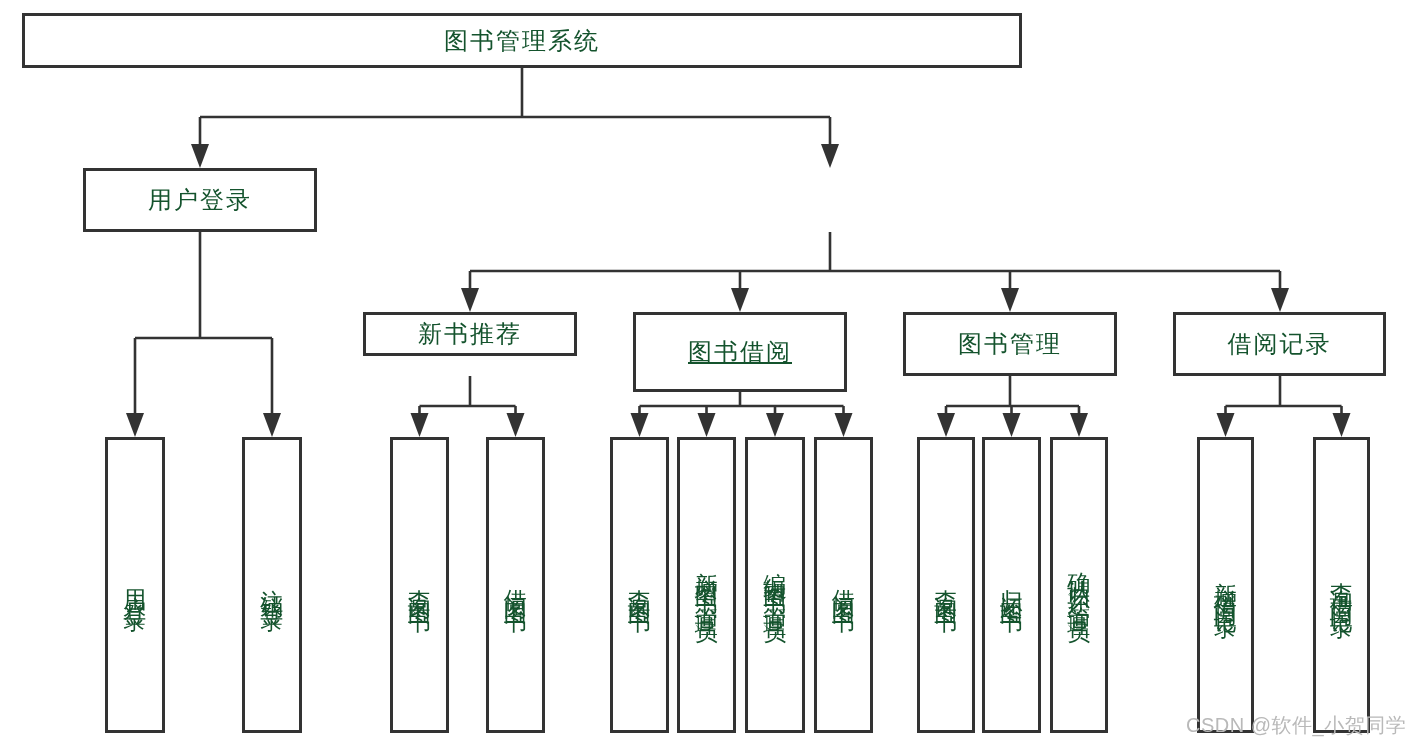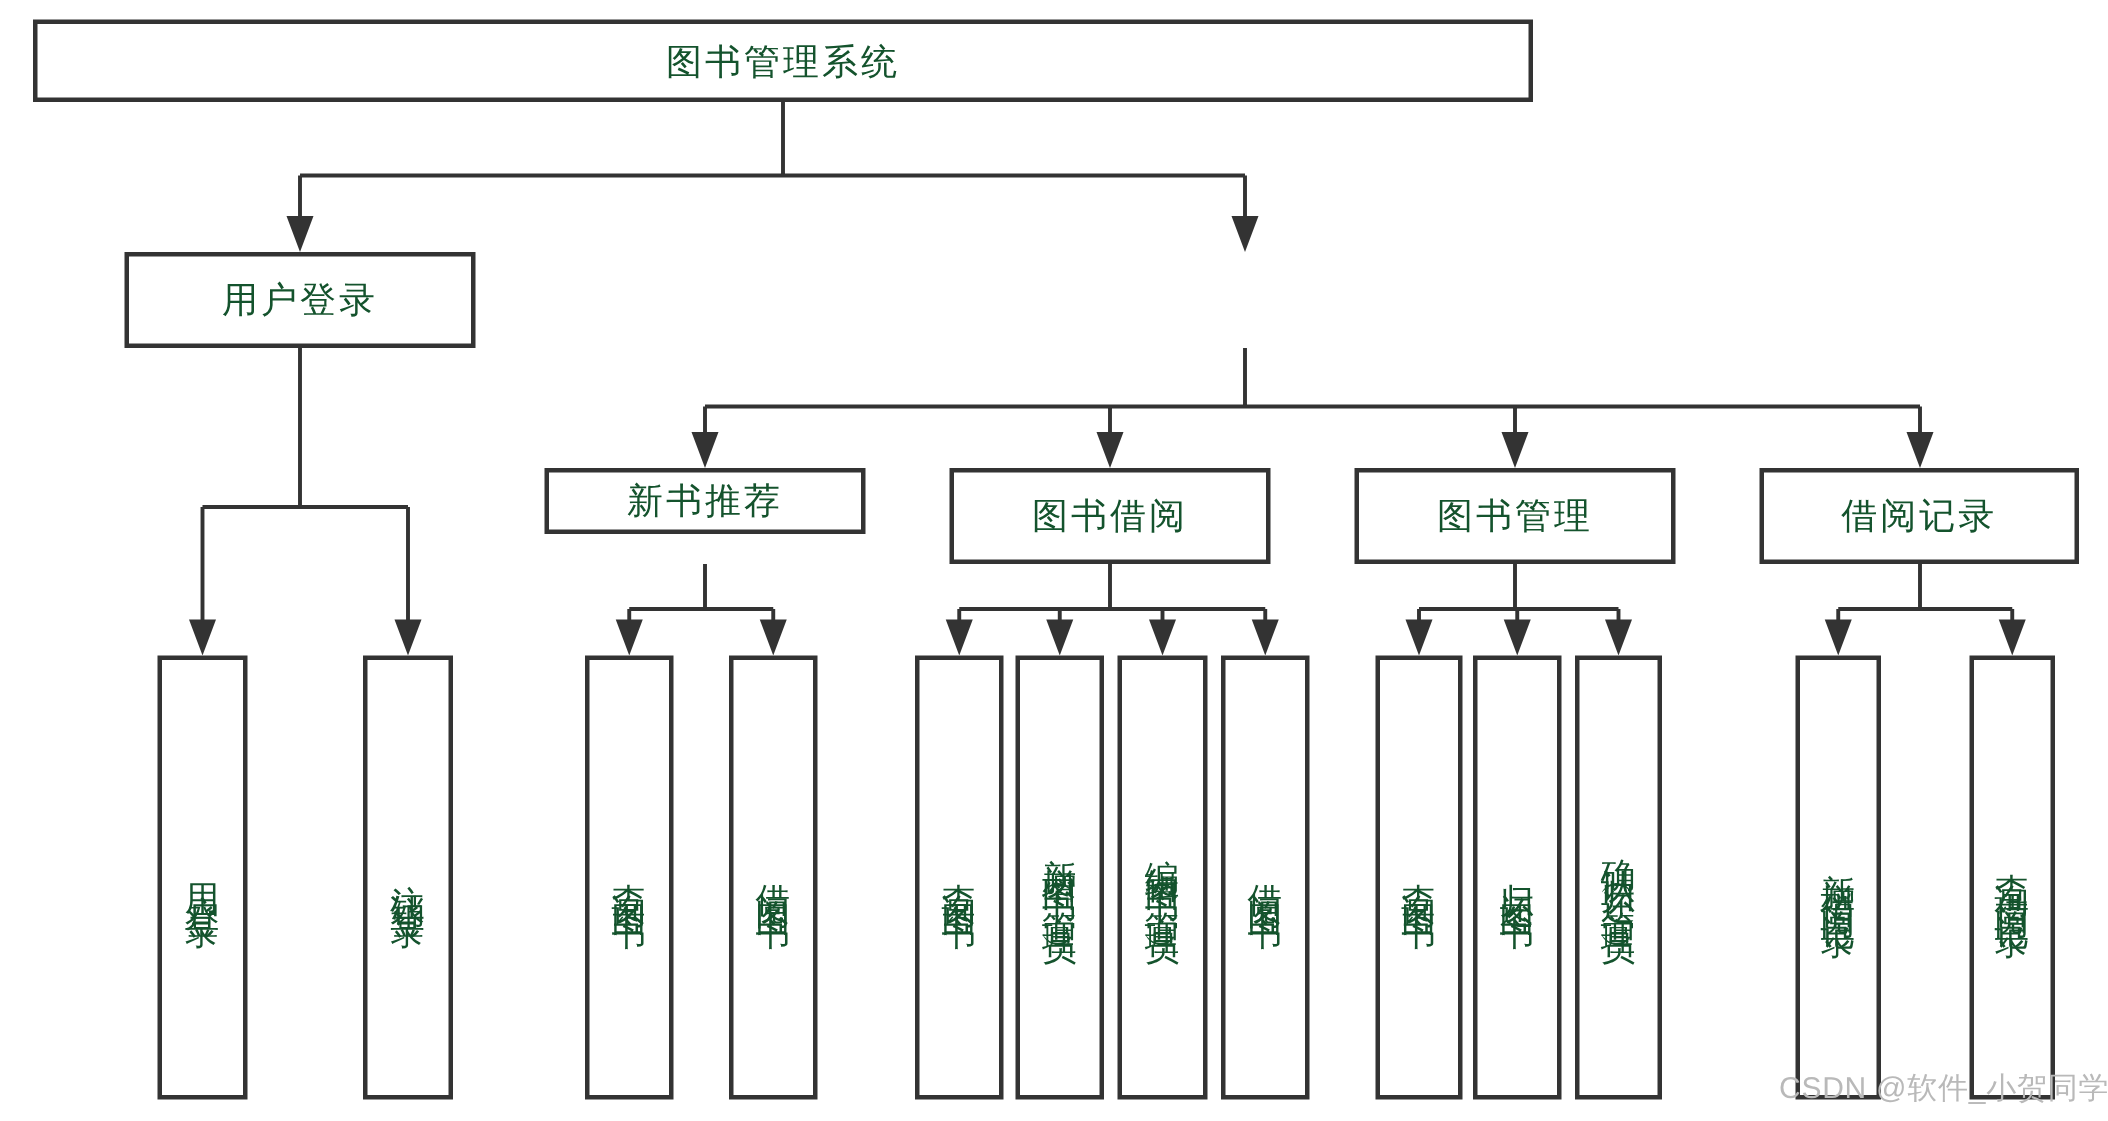--- a/index.html
+++ b/index.html
@@ -58,21 +58,21 @@
       <polygon points="1216.5,413 1234.5,413 1225.5,437"></polygon>
       <polygon points="1332.5,413 1350.5,413 1341.5,437"></polygon>
     </g>
   </svg>
 
   <div class="node h-node" style="left:22px; top:13px; width:1000px; height:55px;">图书管理系统</div>
 
   <div class="node h-node" style="left:83px; top:168px; width:234px; height:64px;">用户登录</div>
 
   <div class="node h-node" style="left:363px; top:312px; width:214px; height:44px;">新书推荐</div>
-  <div class="node h-node" style="left:633px; top:312px; width:214px; height:64px;">图书借阅</div>
+  <div class="node h-node" style="left:633px; top:312px; width:214px; height:80px;text-decoration:underline;">图书借阅</div>
   <div class="node h-node" style="left:903px; top:312px; width:214px; height:64px;">图书管理</div>
   <div class="node h-node" style="left:1173px; top:312px; width:213px; height:64px;">借阅记录</div>
 
   <div class="node v-node" style="left:105px; top:437px; width:60px; height:296px;">
     <span class="vt">用户登录</span>
   </div>
   <div class="node v-node" style="left:242px; top:437px; width:60px; height:296px;">
     <span class="vt">注销登录</span>
   </div>
 

